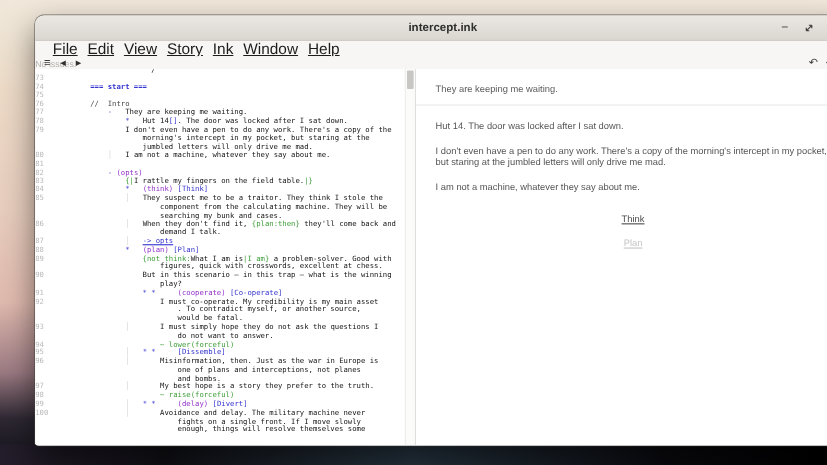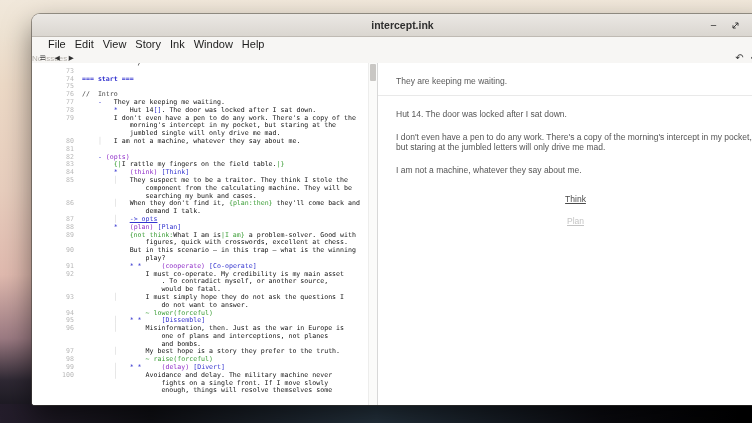--- a/index.html
+++ b/index.html
@@ -23,37 +23,37 @@
     display:flex;align-items:center;justify-content:center;
   }
   .title{font-size:10.5px;font-weight:bold;color:#2e2e2e;}
   .controls{position:absolute;right:10px;top:0;height:22px;display:flex;align-items:center;gap:11px;}
   .wc{font-size:11px;color:#3a3a3a;line-height:1;cursor:default;width:11px;text-align:center;}
   .wc svg{display:block;margin:0 auto;}
   .menubar{
     height:12px;background:#f7f6f4;display:flex;align-items:center;
     padding:1px 0 1px 16px;gap:9px;
   }
-  .menu-item{font-size:11px;color:#1c1c1c;}
+  .menu-item{font-size:14px;color:#1c1c1c;text-decoration:underline;}
   .toolbar{
     height:14px;background:#f7f6f4;border-bottom:1px solid #d9d7d3;
     display:flex;align-items:center;position:relative;padding:0 14px 0 8px;
   }
   .tb-left{display:flex;align-items:center;gap:9px;z-index:1;}
   .tb-right{margin-left:auto;display:flex;align-items:center;gap:7px;z-index:1;}
   .tb-btn{font-size:10px;color:#3a3a3a;line-height:1;}
   .tb-btn.arr{font-size:6.5px;color:#2f2f2f;}
   .tb-status{position:absolute;left:0;right:0;text-align:left;font-size:8px;color:#b5b1ab;pointer-events:none;}
   
   .content{position:absolute;top:49px;bottom:0;left:0;right:0;display:flex;background:#fff;}
   .editor{width:336px;overflow:hidden;background:#fff;}
   #code-lines{margin-top:-3px;}
   .cl{height:7.8px;line-height:7.8px;white-space:pre;display:flex;
       font-family:"DejaVu Sans Mono", monospace;font-size:6.6px;}
-  .ln{width:42px;flex:0 0 42px;text-align:right;padding-right:8px;color:#b9b9b9;}
+  .ln{width:42px;flex:0 0 42px;text-align:left;padding-right:8px;color:#b9b9b9;}
   .ct{white-space:pre;}
   .k{color:#3434cf;font-weight:bold;}
   .b{color:#3434cf;}
   .p{color:#9130c9;}
   .g{color:#3c9e37;}
   .d{color:#3434cf;text-decoration:underline;}
   .c{color:#474747;}
   .t{color:#141414;}
   .gd{color:#d4d4d4;}
   .vscroll{width:8px;background:#fbfbfa;border-left:1px solid #ededec;position:relative;}
@@ -119,21 +119,21 @@
         <div id="code-lines">
             <div class="cl"><span class="ln"></span><span class="ct"><span class="t">              /</span></span></div>
             <div class="cl"><span class="ln">73</span><span class="ct"></span></div>
             <div class="cl"><span class="ln">74</span><span class="ct"><span class="k">=== start ===</span></span></div>
             <div class="cl"><span class="ln">75</span><span class="ct"></span></div>
             <div class="cl"><span class="ln">76</span><span class="ct"><span class="c">//  Intro</span></span></div>
             <div class="cl"><span class="ln">77</span><span class="ct"><span class="t">    </span><span class="b">-</span><span class="t">   They are keeping me waiting.</span></span></div>
             <div class="cl"><span class="ln">78</span><span class="ct"><span class="t">        </span><span class="b">*</span><span class="t">   Hut 14</span><span class="b">[]</span><span class="t">. The door was locked after I sat down.</span></span></div>
             <div class="cl"><span class="ln">79</span><span class="ct"><span class="t">        I don't even have a pen to do any work. There's a copy of the</span></span></div>
             <div class="cl"><span class="ln"></span><span class="ct"><span class="t">            morning's intercept in my pocket, but staring at the</span></span></div>
-            <div class="cl"><span class="ln"></span><span class="ct"><span class="t">            jumbled single will only drive me mad.</span></span></div>
+            <div class="cl"><span class="ln"></span><span class="ct"><span class="t">            jumbled letters will only drive me mad.</span></span></div>
             <div class="cl"><span class="ln">80</span><span class="ct"><span class="t">    </span><span class="gd">│</span><span class="t">   I am not a machine, whatever they say about me.</span></span></div>
             <div class="cl"><span class="ln">81</span><span class="ct"></span></div>
             <div class="cl"><span class="ln">82</span><span class="ct"><span class="t">    </span><span class="b">- </span><span class="p">(opts)</span></span></div>
             <div class="cl"><span class="ln">83</span><span class="ct"><span class="t">        </span><span class="g">{|</span><span class="t">I rattle my fingers on the field table.</span><span class="g">|}</span></span></div>
             <div class="cl"><span class="ln">84</span><span class="ct"><span class="t">        </span><span class="b">*</span><span class="t">   </span><span class="p">(think)</span><span class="t"> </span><span class="b">[Think]</span></span></div>
             <div class="cl"><span class="ln">85</span><span class="ct"><span class="t">        </span><span class="gd">│</span><span class="t">   They suspect me to be a traitor. They think I stole the</span></span></div>
             <div class="cl"><span class="ln"></span><span class="ct"><span class="t">                component from the calculating machine. They will be</span></span></div>
             <div class="cl"><span class="ln"></span><span class="ct"><span class="t">                searching my bunk and cases.</span></span></div>
             <div class="cl"><span class="ln">86</span><span class="ct"><span class="t">        </span><span class="gd">│</span><span class="t">   When they don't find it, </span><span class="g">{plan:then}</span><span class="t"> they'll come back and</span></span></div>
             <div class="cl"><span class="ln"></span><span class="ct"><span class="t">                demand I talk.</span></span></div>

